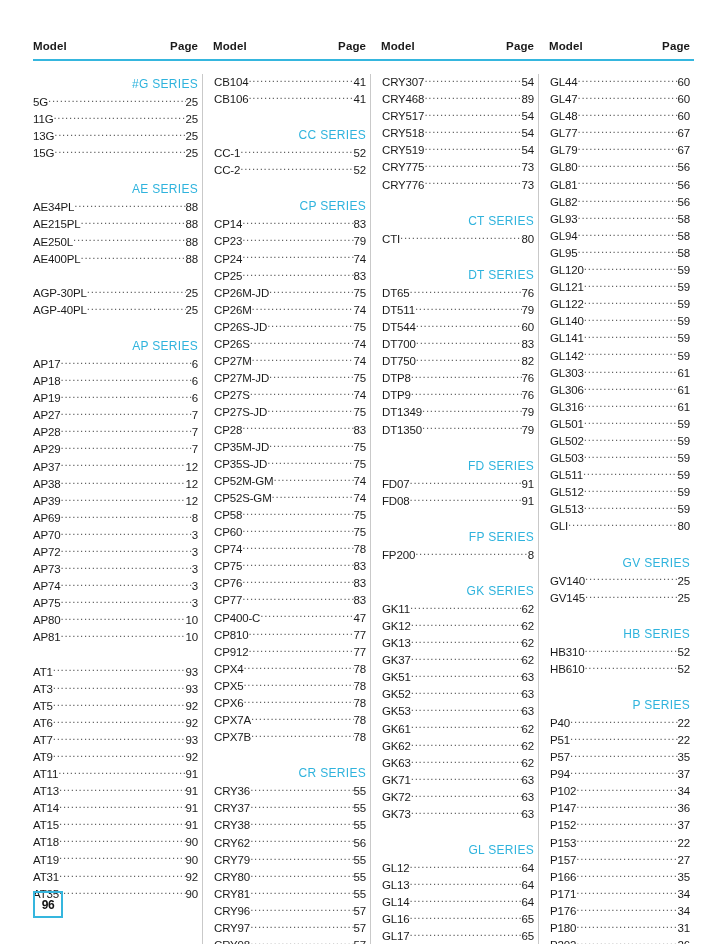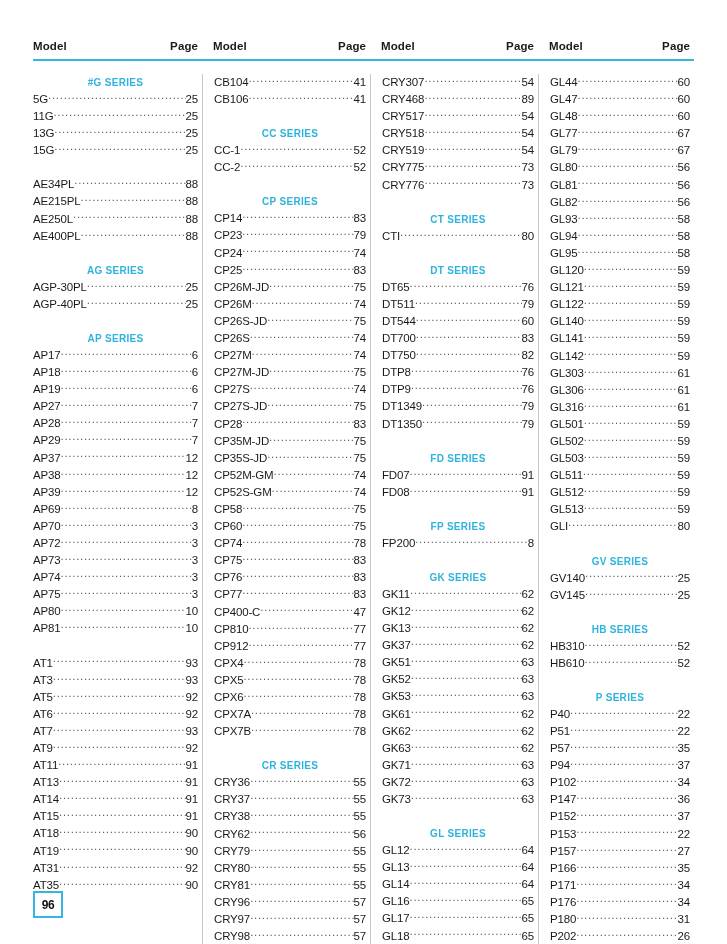--- a/index.html
+++ b/index.html
@@ -68,24 +68,24 @@
   .column {
     box-sizing: border-box;
     position: relative;
   }
   .column.c0 { width: 169px; padding-right: 4px; }
   .column.c1 { width: 168px; padding-left: 11px; padding-right: 4px; border-left: 1px solid #c9c9c9; }
   .column.c2 { width: 168px; padding-left: 11px; padding-right: 4px; border-left: 1px solid #c9c9c9; }
   .column.c3 { width: 156px; padding-left: 11px; padding-right: 4px; border-left: 1px solid #c9c9c9; }
 
   .series-head {
-    text-align: center;
+    text-align: right;
     color: #2fb3dd;
-    font-size: 10px;
-    font-weight: bold;
+    font-size: 12px;
+    font-weight: normal;
     letter-spacing: 0.3px;
     padding: 3px 0 3px 0;
     white-space: nowrap;
   }
   .entry {
     display: flex;
     align-items: baseline;
     font-size: 11.5px;
     line-height: 17.1px;
     height: 17.1px;
@@ -183,20 +183,21 @@
             <span class="model">13G</span>
             <span class="leader"></span>
             <span class="page-no">25</span>
           </div>
           <div class="entry">
             <span class="model">15G</span>
             <span class="leader"></span>
             <span class="page-no">25</span>
           </div>
           <div class="spacer"></div>
+          <div class="series-head">AE SERIES</div>
           <div class="entry">
             <span class="model">AE34PL</span>
             <span class="leader"></span>
             <span class="page-no">88</span>
           </div>
           <div class="entry">
             <span class="model">AE215PL</span>
             <span class="leader"></span>
             <span class="page-no">88</span>
           </div>
@@ -204,21 +205,20 @@
             <span class="model">AE250L</span>
             <span class="leader"></span>
             <span class="page-no">88</span>
           </div>
           <div class="entry">
             <span class="model">AE400PL</span>
             <span class="leader"></span>
             <span class="page-no">88</span>
           </div>
           <div class="spacer"></div>
-          <div class="series-head">AG SERIES</div>
           <div class="entry">
             <span class="model">AGP-30PL</span>
             <span class="leader"></span>
             <span class="page-no">25</span>
           </div>
           <div class="entry">
             <span class="model">AGP-40PL</span>
             <span class="leader"></span>
             <span class="page-no">25</span>
           </div>

